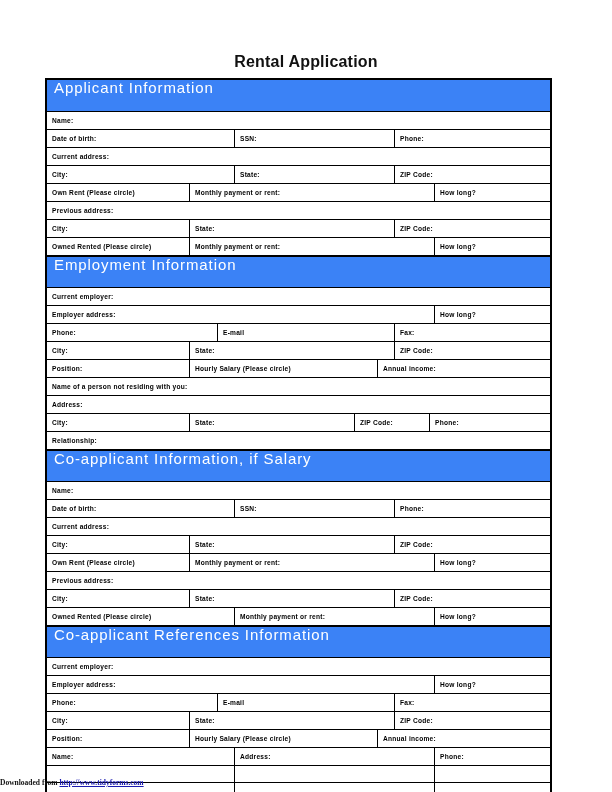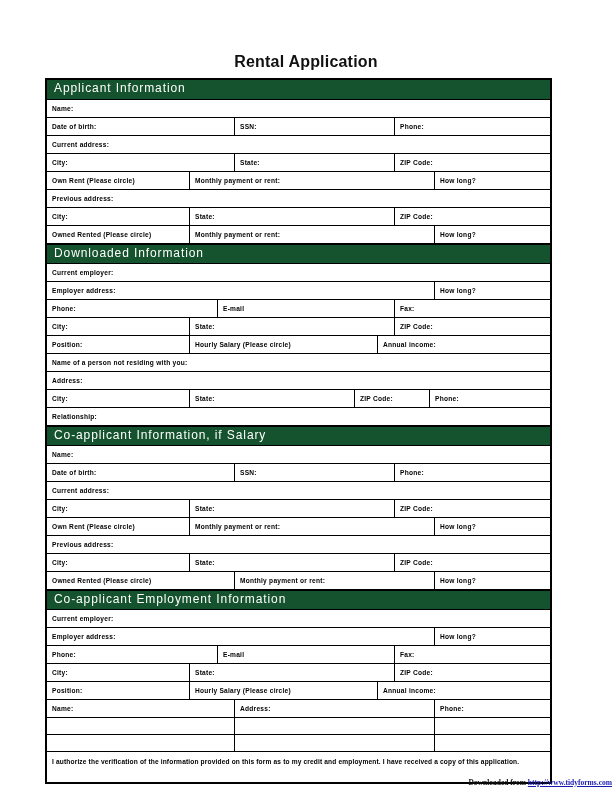--- a/index.html
+++ b/index.html
@@ -26,27 +26,27 @@
   .form {
     position: absolute;
     left: 45px; top: 78px;
     width: 507px;
     border: 2px solid #000;
     border-top: 2px solid #000;
   }
 
   
   .sec-head {
-    background: #14532d;
+    background: #3b82f6;
     color: #ffffff;
-    font-size: 12px;
+    font-size: 15px;
     font-weight: normal;
     letter-spacing: 0.9px;
     padding: 3px 6px 3px 7px;
-    height: 20px;
+    height: 32px;
     line-height: 10px;
     border-bottom: 1.5px solid #000;
     border-top: 1.5px solid #000;
   }
   .form > .sec-head:first-child { border-top: none; }
 
   .row {
     display: flex;
     width: 100%;
     border-bottom: 1.5px solid #000;
@@ -79,21 +79,21 @@
     white-space: normal;
     border-right: none;
   }
 
   
   .opt { letter-spacing: 0.25px; }
 
   .footer {
     position: absolute;
     left: 0; top: 778px; width: 612px;
-    text-align: right;
+    text-align: left;
     font-size: 7.5px;
     font-weight: bold;
     font-family: "Liberation Serif", serif;
     color: #111;
   }
   .footer .url { color: #1a1ab0; text-decoration: underline; }
 </style>
 </head>
 <body>
 
@@ -133,21 +133,21 @@
       <div class="cell" style="width:143px">City:</div>
       <div class="cell" style="width:205px">State:</div>
       <div class="cell" style="flex:1">ZIP Code:</div>
     </div>
     <div class="row">
       <div class="cell opt" style="width:143px">Owned     Rented    (Please circle)</div>
       <div class="cell" style="width:245px">Monthly payment or rent:</div>
       <div class="cell" style="flex:1">How long?</div>
     </div>
 
-    <div class="sec-head">Downloaded Information</div>
+    <div class="sec-head">Employment Information</div>
 
     <div class="row">
       <div class="cell" style="width:100%">Current employer:</div>
     </div>
     <div class="row">
       <div class="cell" style="width:388px">Employer address:</div>
       <div class="cell" style="flex:1">How long?</div>
     </div>
     <div class="row">
       <div class="cell" style="width:171px">Phone:</div>
@@ -212,21 +212,21 @@
       <div class="cell" style="width:143px">City:</div>
       <div class="cell" style="width:205px">State:</div>
       <div class="cell" style="flex:1">ZIP Code:</div>
     </div>
     <div class="row">
       <div class="cell opt" style="width:188px">Owned     Rented    (Please circle)</div>
       <div class="cell" style="width:200px">Monthly payment or rent:</div>
       <div class="cell" style="flex:1">How long?</div>
     </div>
 
-    <div class="sec-head">Co-applicant Employment Information</div>
+    <div class="sec-head">Co-applicant References Information</div>
 
     <div class="row">
       <div class="cell" style="width:100%">Current employer:</div>
     </div>
     <div class="row">
       <div class="cell" style="width:388px">Employer address:</div>
       <div class="cell" style="flex:1">How long?</div>
     </div>
     <div class="row">
       <div class="cell" style="width:171px">Phone:</div>

